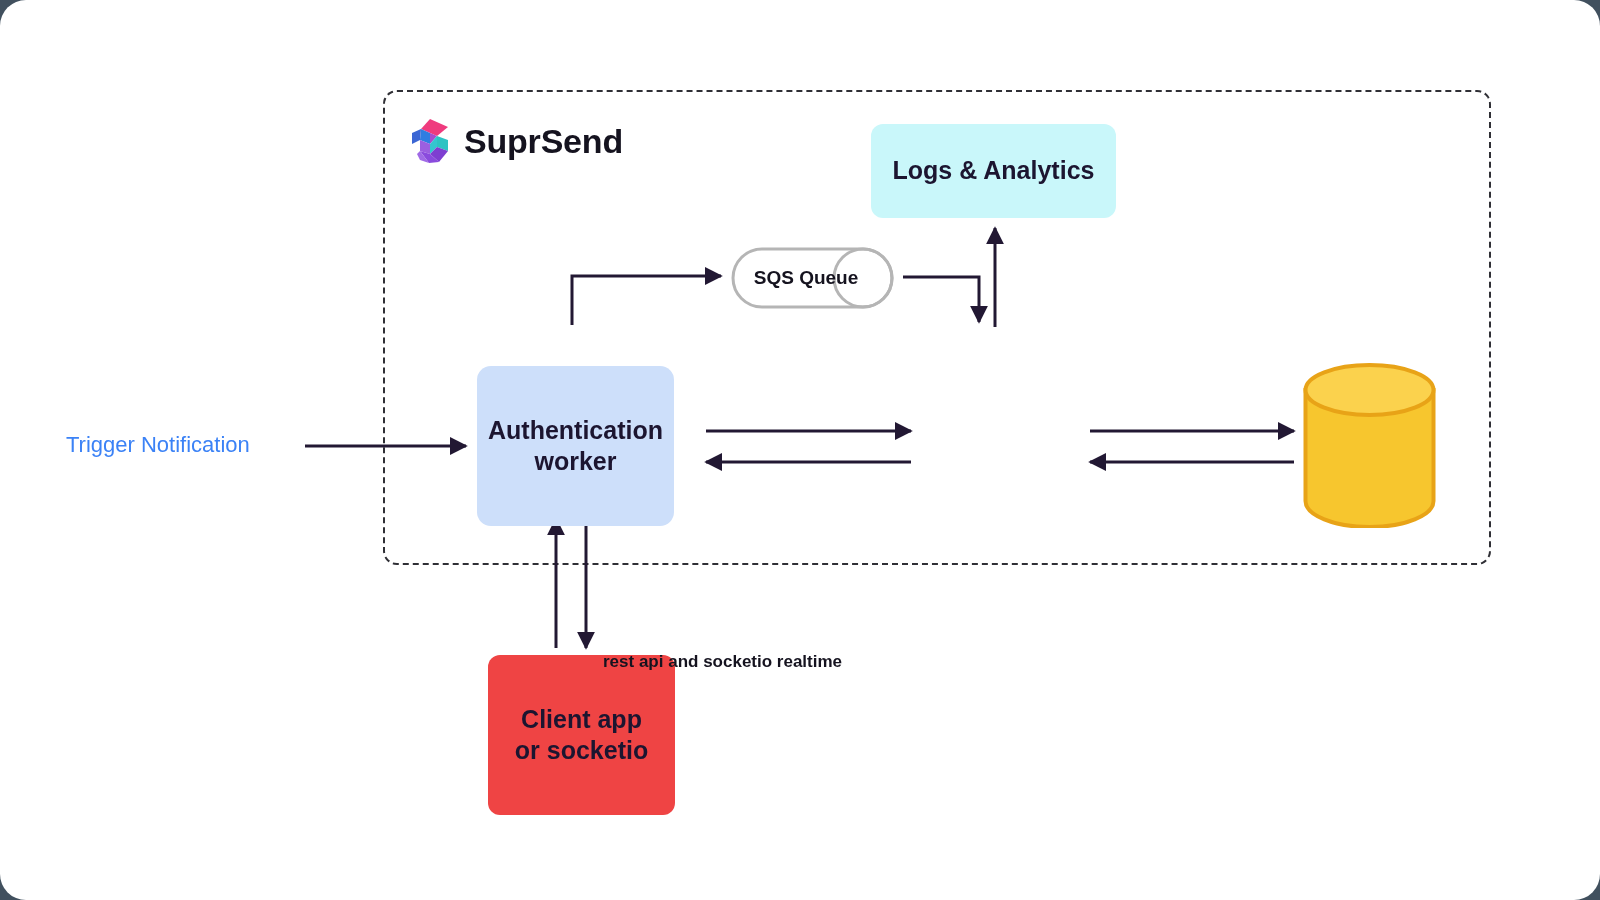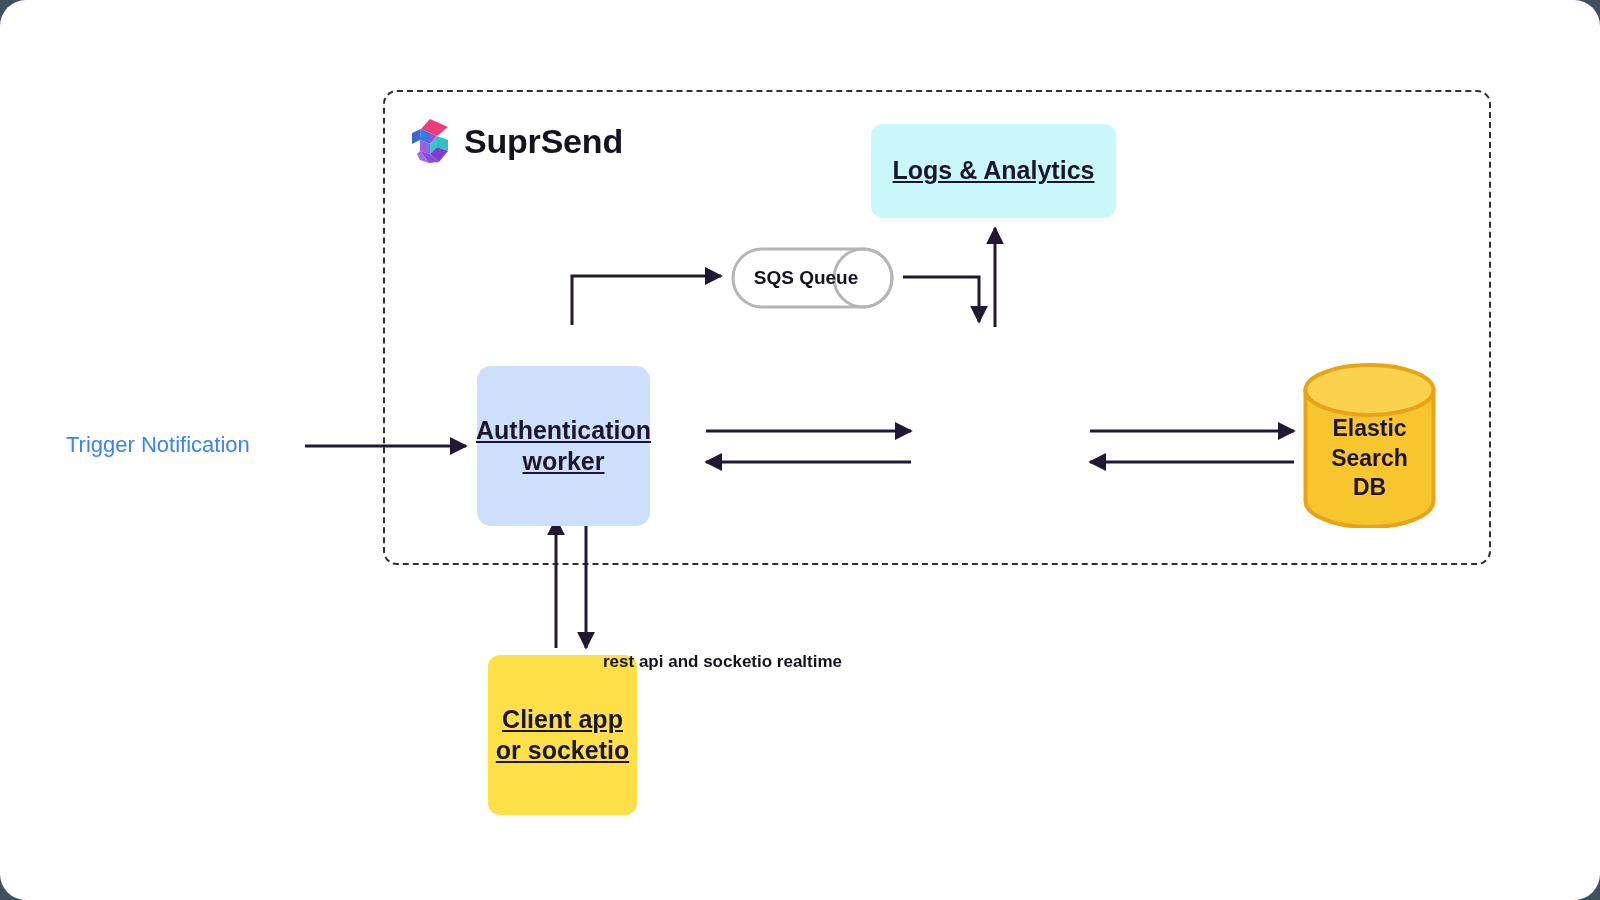--- a/index.html
+++ b/index.html
@@ -58,47 +58,46 @@
   .node {
     box-sizing: border-box;
     display: flex;
     align-items: center;
     justify-content: center;
     text-align: center;
     font-weight: bold;
     color: #1c1530;
     line-height: 1.25;
     border-radius: 12px;
-    text-decoration: underline;
   }
 
   #node-logs {
     left: 871px; top: 124px;
     width: 245px; height: 94px;
     background: #c9f7fa;
     font-size: 25px;
   }
   #node-auth {
     left: 477px; top: 366px;
-    width: 173px; height: 160px;
+    width: 197px; height: 160px;
     background: #cddffa;
     font-size: 25px;
     border-radius: 14px;
   }
   #node-inbox {
     left: 921px; top: 366px;
     width: 143px; height: 160px;
     background: #f0d9fb;
     font-size: 25px;
     border-radius: 14px;
   }
   #node-client {
     left: 488px; top: 655px;
-    width: 149px; height: 160px;
-    background: #fde047;
+    width: 187px; height: 160px;
+    background: #ef4444;
     font-size: 25px;
     border-radius: 12px;
   }
 
   
   #node-sqs {
     left: 731px; top: 247px;
     width: 163px; height: 52px;
   }
   #node-sqs svg { display: block; }
@@ -242,25 +241,20 @@
       <div>worker</div>
     </div>
   </div>
 
 
   <div class="abs" id="node-es">
     <svg width="133" height="165" viewBox="0 0 133 165" xmlns="http://www.w3.org/2000/svg">
       <path d="M 2.5 27 L 2.5 138 A 64 26 0 0 0 130.5 138 L 130.5 27 Z" fill="#f7c62e" stroke="#e8a317" stroke-width="4"></path>
       <ellipse cx="66.5" cy="27" rx="64" ry="25" fill="#fbd24d" stroke="#e8a317" stroke-width="4"></ellipse>
     </svg>
-    <div class="es-label">
-      <div>Elastic</div>
-      <div>Search</div>
-      <div>DB</div>
-    </div>
   </div>
 
   <div class="abs node" id="node-client">
     <div>
       <div>Client app</div>
       <div>or socketio</div>
     </div>
   </div>
 
   <div class="abs" id="label-trigger">Trigger Notification</div>

